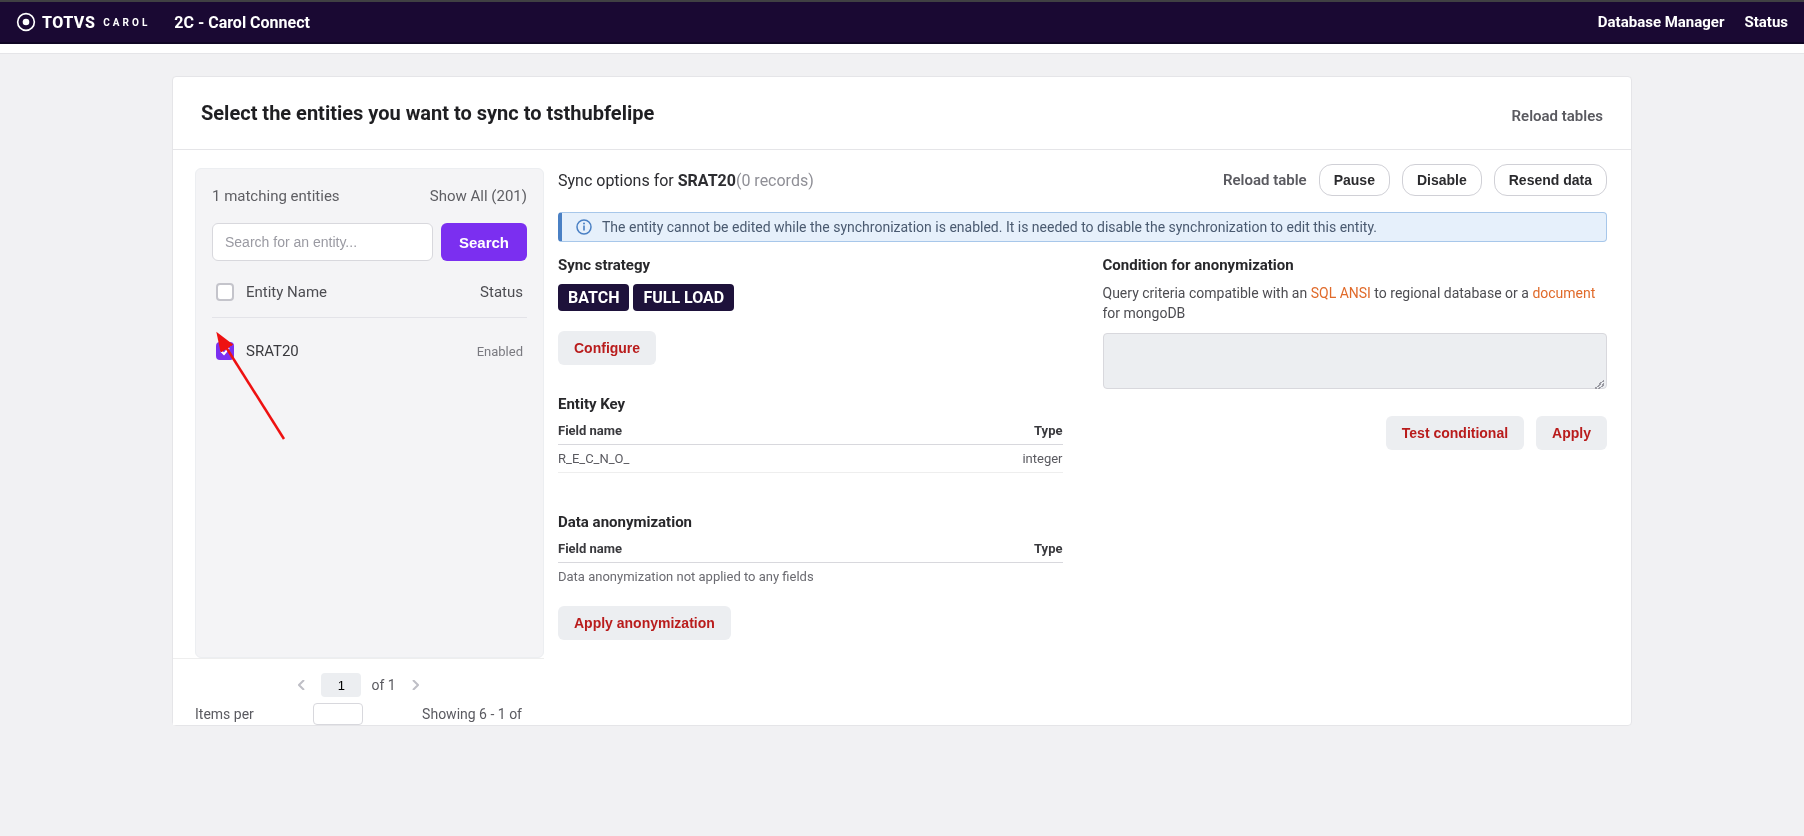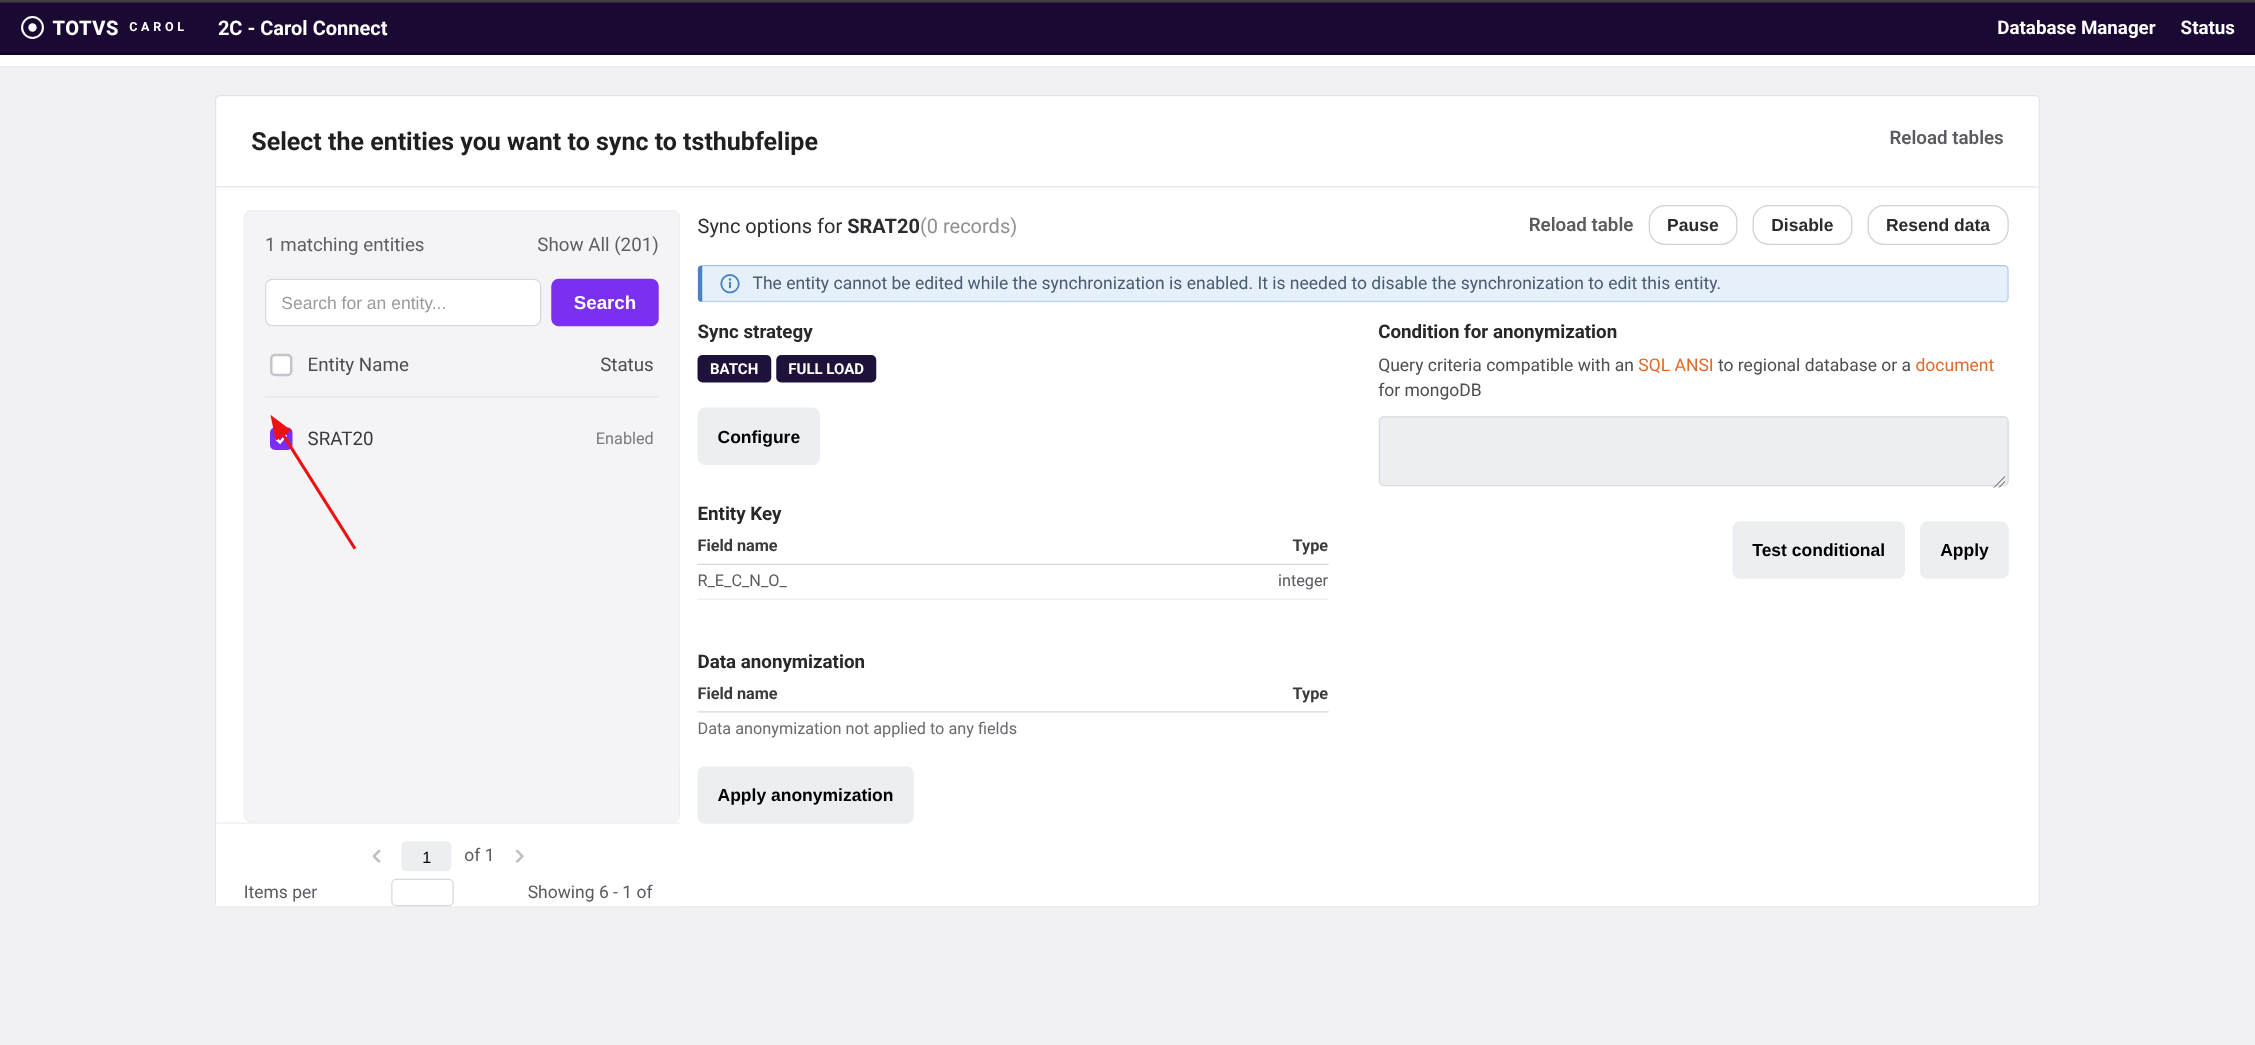--- a/index.html
+++ b/index.html
@@ -32,21 +32,21 @@
   .strip { background:#fff; height:10px; border-bottom:1px solid #e5e5e8;}
   
   .page {
     width: 1460px;
     margin: 22px auto 0 auto;
     background: #fff;
     border: 1px solid #e5e5e8;
     border-radius: 4px;
   }
   .page-header {
-    display:flex; align-items:flex-start; justify-content:space-between;
+    display:flex; align-items:flex-end; justify-content:space-between;
     padding: 24px 28px;
     border-bottom: 1px solid #e5e5e8;
   }
   .page-title { font-size:20px; font-weight:700; color:#1f1f22;}
   .reload-tables { color:#5a5a60; font-weight:600; font-size:15px; cursor:pointer;}
   .body { display:flex; }
   
   .sidebar {
     width: 371px;
     padding: 18px 0 0 0;
@@ -106,22 +106,22 @@
     font-size:14px; color:#4a5a70;
     border-left:4px solid #4a80c4;
     margin-bottom:14px;
   }
   .alert svg { flex:none; }
   .two-col { display:flex; gap:40px; }
   .colL { flex:1; max-width:520px;}
   .colR { flex:1; }
   .sub-h { font-weight:700; font-size:15px; color:#28282b; margin-bottom:10px;}
   .tags { display:flex; gap:4px; margin-bottom:20px;}
-  .tag { background:#1e123b; color:#fff; font-size:12px; font-weight:700; padding:4px 10px; border-radius:4px;}
-  .btn-disabled { background:#eceef1; color:#000000; height:46px; padding:0 16px; border-radius:6px; font-size:14px; font-weight:600; cursor:not-allowed; border:none;}
+  .tag { background:#1e123b; color:#fff; font-size:16px; font-weight:700; padding:4px 10px; border-radius:4px;}
+  .btn-disabled { background:#eceef1; color:#b91c1c; height:34px; padding:0 16px; border-radius:6px; font-size:14px; font-weight:600; cursor:not-allowed; border:none;}
   .tbl { width:100%; margin-top:30px;}
   .tbl-head { display:flex; justify-content:space-between; font-size:13px; font-weight:700; color:#3a3a3e; border-bottom:1px solid #d8d8dd; padding-bottom:6px;}
   .tbl-row { display:flex; justify-content:space-between; font-size:13px; color:#5a5a60; padding:6px 0; border-bottom:1px solid #eee;}
   .cond-desc { font-size:14px; color:#4d4d52; margin-bottom:10px; line-height:1.4;}
   .cond-desc .link { color:#e06a2a; cursor:pointer;}
   .cond-text {
     width:100%; height:56px; background:#eceef1; border:1px solid #d8d8dd; border-radius:4px;
     resize:none; position:relative;
   }
   .cond-resize { position:relative; }

